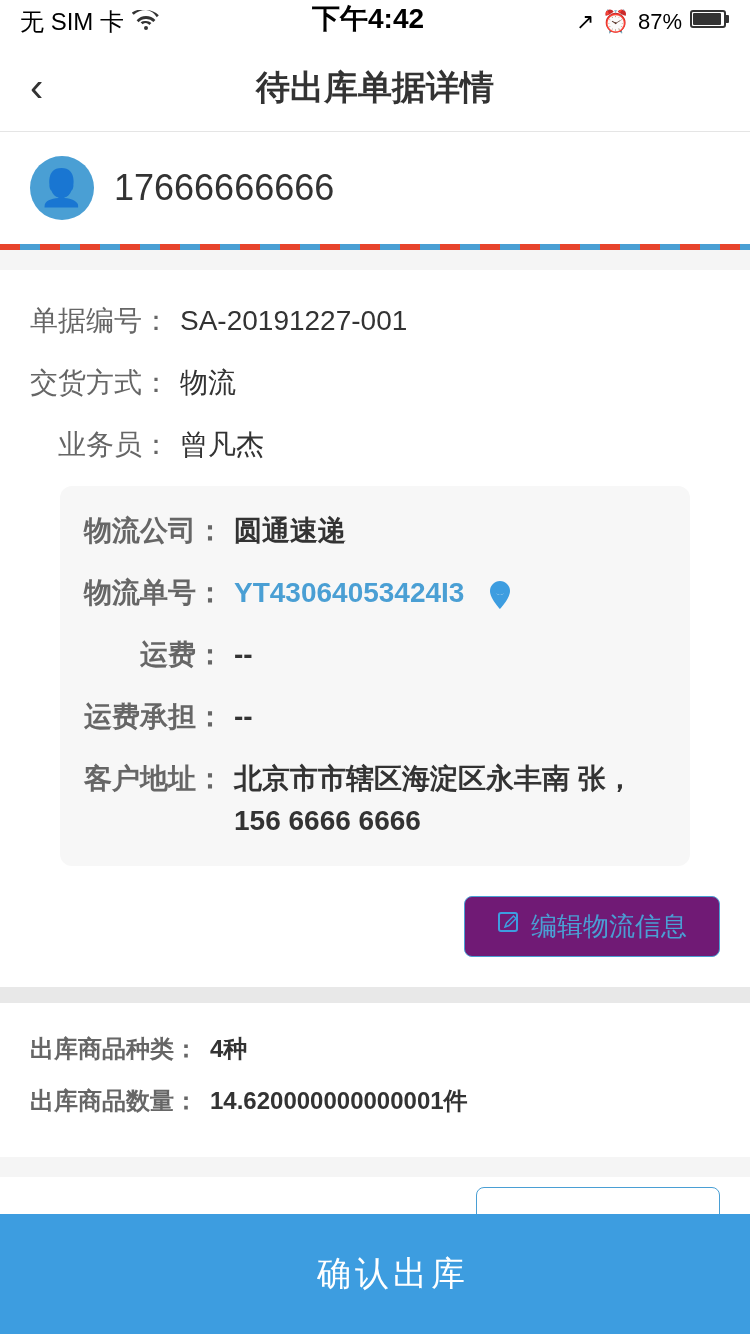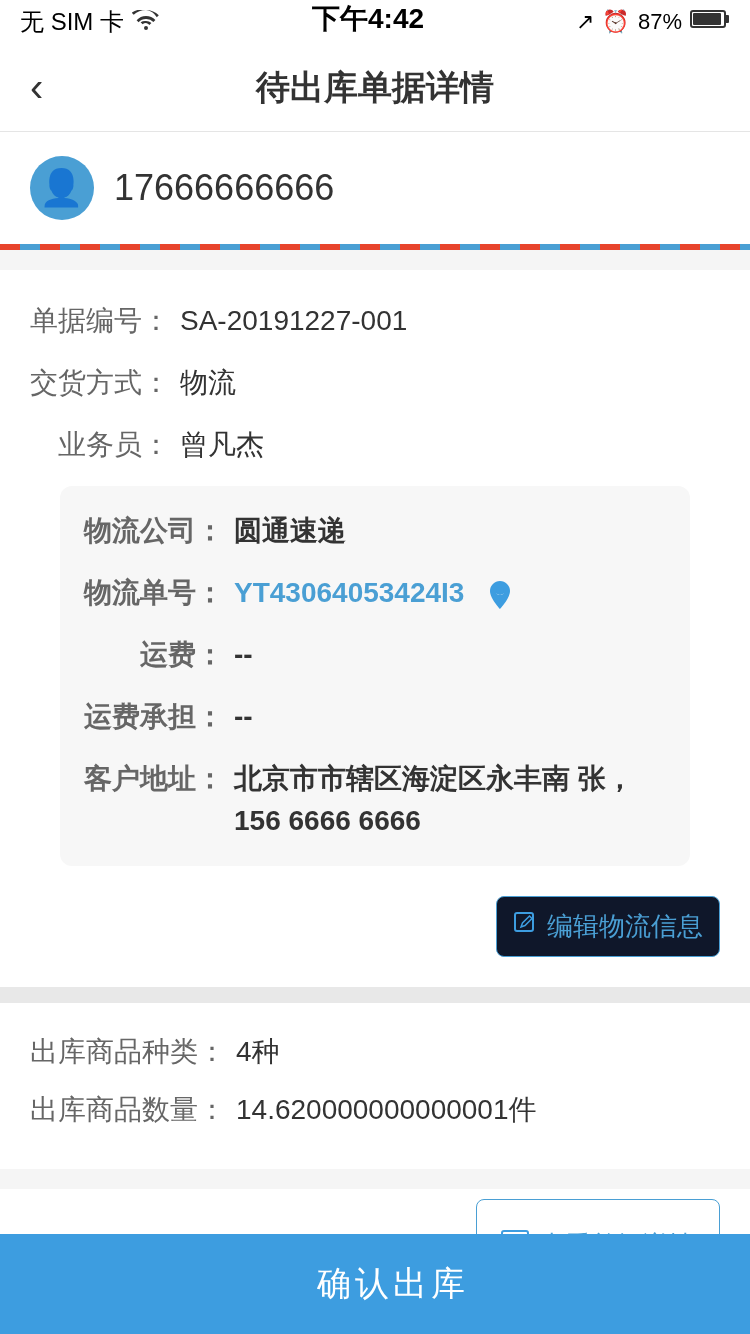--- a/index.html
+++ b/index.html
@@ -158,47 +158,48 @@
     .edit-btn-row {
       display: flex;
       justify-content: flex-end;
       padding: 16px 30px 20px 30px;
       background: #fff;
     }
     .edit-btn {
       border: 1.5px solid #4a9fd4;
       color: #4a9fd4;
       border-radius: 8px;
-      padding: 12px 16px;
+      padding: 12px 32px;
       font-size: 26px;
       display: flex;
       align-items: center;
       gap: 10px;
-      background: #0f172a;
+      background: #701a75;
       cursor: pointer;
       justify-content: flex-end;
     }
 
     
     .separator {
       height: 16px;
       background: #e8e8e8;
     }
 
     
     .goods-section {
       background: #fff;
       padding: 30px 30px 20px 30px;
       margin-bottom: 20px;
     }
     .goods-row {
       display: flex;
       align-items: center;
       margin-bottom: 20px;
-      font-size: 28px;
+      font-size: 24px;
+      font-weight: bold;
     }
     .goods-label {
       color: #666;
       min-width: 170px;
     }
     .goods-value {
       color: #333;
       margin-left: 10px;
     }
 
@@ -233,21 +234,21 @@
     .confirm-btn-container {
       position: fixed;
       bottom: 0;
       left: 0;
       width: 750px;
       background: #3d9de0;
       padding: 0;
     }
     .confirm-btn {
       width: 100%;
-      height: 100px;
+      height: 120px;
       background: #3d9de0;
       border: none;
       color: #fff;
       font-size: 34px;
       font-weight: 500;
       cursor: pointer;
       letter-spacing: 4px;
       padding-left: 36px;
     }
 

